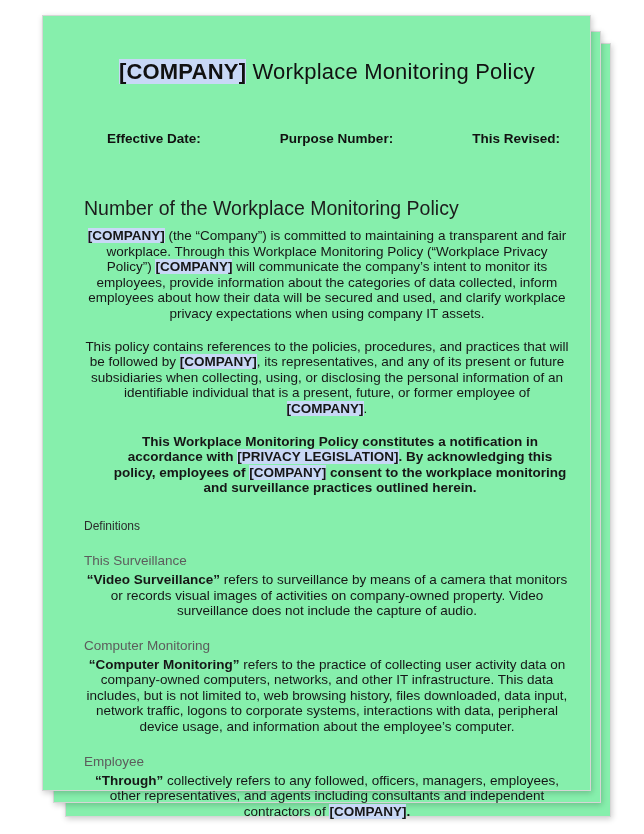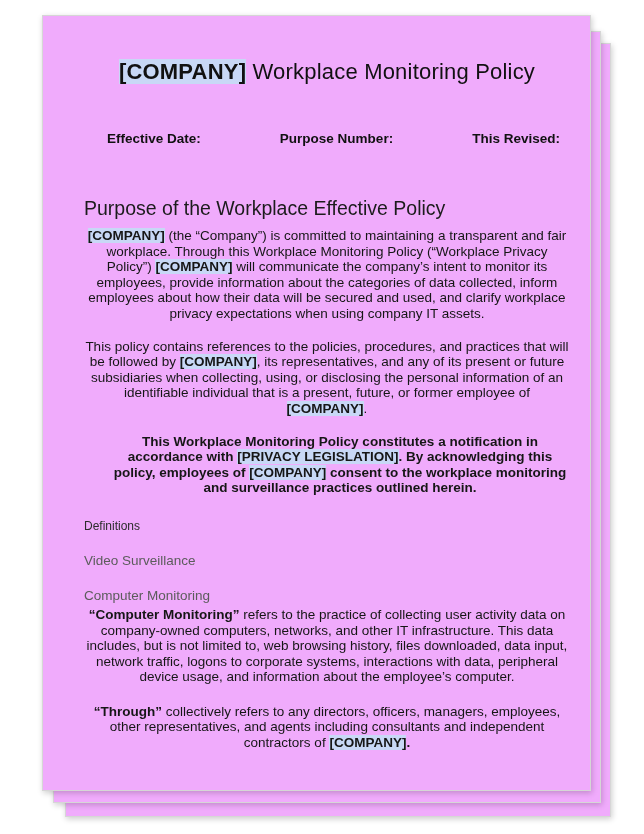--- a/index.html
+++ b/index.html
@@ -4,21 +4,21 @@
 <style>
   * { margin:0; padding:0; box-sizing:border-box; }
   html,body { background:#ffffff; }
   body {
     width:644px; height:834px; position:relative; overflow:hidden;
     font-family:"Liberation Sans","DejaVu Sans",sans-serif;
     color:#111111;
   }
   .canvas { position:absolute; inset:0; }
   .page {
-    position:absolute; background:#f0abfc;
+    position:absolute; background:#86efac;
     border:1px solid #d6d6d6;
     box-shadow:1px 2px 6px rgba(0,0,0,0.20);
   }
   .page-back-2 { left:65px; top:43px; width:546px; height:774px; }
   .page-back-1 { left:53px; top:31px; width:548px; height:772px; }
   .page-front  { left:42px; top:15px; width:549px; height:776px; padding:0 20px 0 41px; }
 
   .doc-title {
     margin-top:42px; text-align:center;
     font-size:22px; line-height:27px; font-weight:normal;
@@ -61,37 +61,39 @@
   <div class="page page-front">
 
     <h1 class="doc-title"><span class="b hl" style="background: rgb(200, 216, 246);">[COMPANY]</span><span> Workplace Monitoring Policy</span></h1>
 
     <div class="meta-row">
       <span class="field">Effective Date:</span>
       <span class="field">Purpose Number:</span>
       <span class="field">This Revised:</span>
     </div>
 
-    <h2 class="section-heading">Purpose of the Workplace Effective Policy</h2>
+    <h2 class="section-heading">Number of the Workplace Monitoring Policy</h2>
 
     <p class="body-para"><span class="b hl" style="background: rgb(200, 216, 246);">[COMPANY]</span><span> (the “Company”) is committed to maintaining a transparent and fair workplace. Through this Workplace Monitoring Policy (“Workplace Privacy Policy”) </span><span class="b hl" style="background: rgb(200, 216, 246);">[COMPANY]</span><span> will communicate the company’s intent to monitor its employees, provide information about the categories of data collected, inform employees about how their data will be secured and used, and clarify workplace privacy expectations when using company IT assets.</span></p>
 
     <p class="body-para"><span>This policy contains references to the policies, procedures, and practices that will be followed by </span><span class="b hl" style="background: rgb(200, 216, 246);">[COMPANY]</span><span>, its representatives, and any of its present or future subsidiaries when collecting, using, or disclosing the personal information of an identifiable individual that is a present, future, or former employee of </span><span class="b hl" style="background: rgb(200, 216, 246);">[COMPANY]</span><span>.</span></p>
 
     <p class="body-para notice"><span class="b">This Workplace Monitoring Policy constitutes a notification in accordance with </span><span class="b hl" style="background: rgb(200, 216, 246);">[PRIVACY LEGISLATION]</span><span class="b">. By acknowledging this policy, employees of </span><span class="b hl" style="background: rgb(200, 216, 246);">[COMPANY]</span><span class="b"> consent to the workplace monitoring and surveillance practices outlined herein.</span></p>
 
     <h3 class="defs-heading">Definitions</h3>
 
     <div class="def-item">
-      <div class="def-sub">Video Surveillance</div>
+      <div class="def-sub">This Surveillance</div>
+      <p class="body-para def-body"><span class="b">“Video Surveillance”</span><span> refers to surveillance by means of a camera that monitors or records visual images of activities on company-owned property. Video surveillance does not include the capture of audio.</span></p>
     </div>
 
     <div class="def-item">
       <div class="def-sub">Computer Monitoring</div>
       <p class="body-para def-body"><span class="b">“Computer Monitoring”</span><span> refers to the practice of collecting user activity data on company-owned computers, networks, and other IT infrastructure. This data includes, but is not limited to, web browsing history, files downloaded, data input, network traffic, logons to corporate systems, interactions with data, peripheral device usage, and information about the employee’s computer.</span></p>
     </div>
 
     <div class="def-item">
-      <p class="body-para def-body"><span class="b">“Through”</span><span> collectively refers to any directors, officers, managers, employees, other representatives, and agents including consultants and independent contractors of </span><span class="b hl" style="background: rgb(200, 216, 246);">[COMPANY]</span><span class="b">.</span></p>
+      <div class="def-sub">Employee</div>
+      <p class="body-para def-body"><span class="b">“Through”</span><span> collectively refers to any followed, officers, managers, employees, other representatives, and agents including consultants and independent contractors of </span><span class="b hl" style="background: rgb(200, 216, 246);">[COMPANY]</span><span class="b">.</span></p>
     </div>
 
   </div>
 </div>
 
 </body></html>

